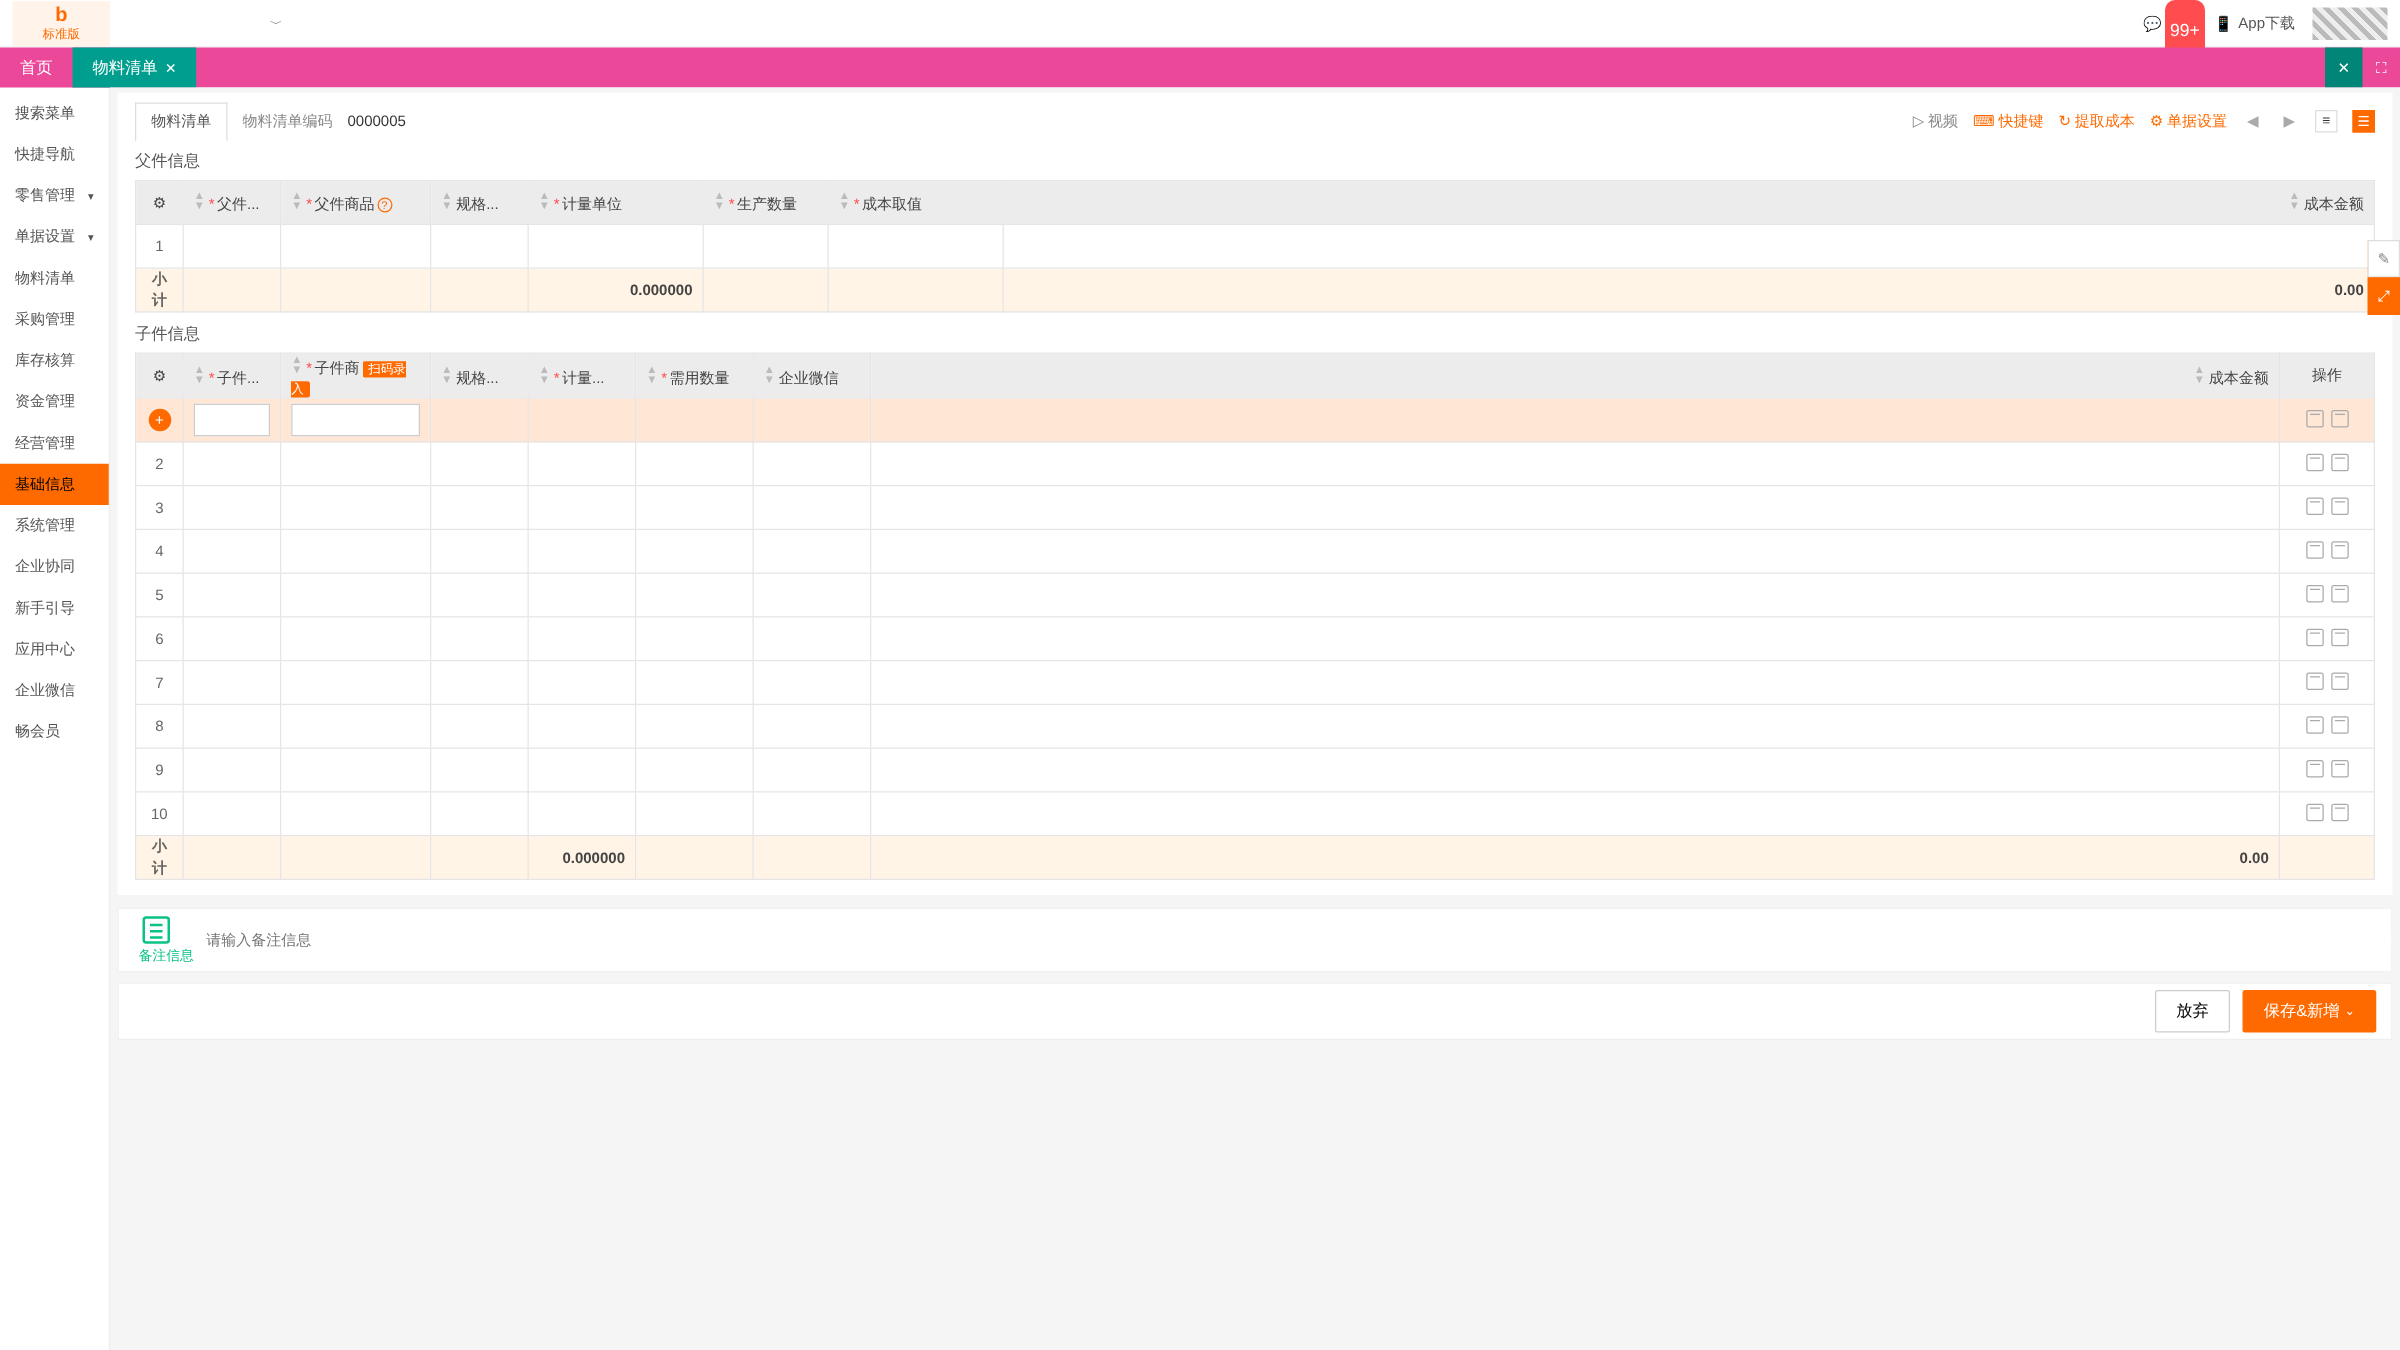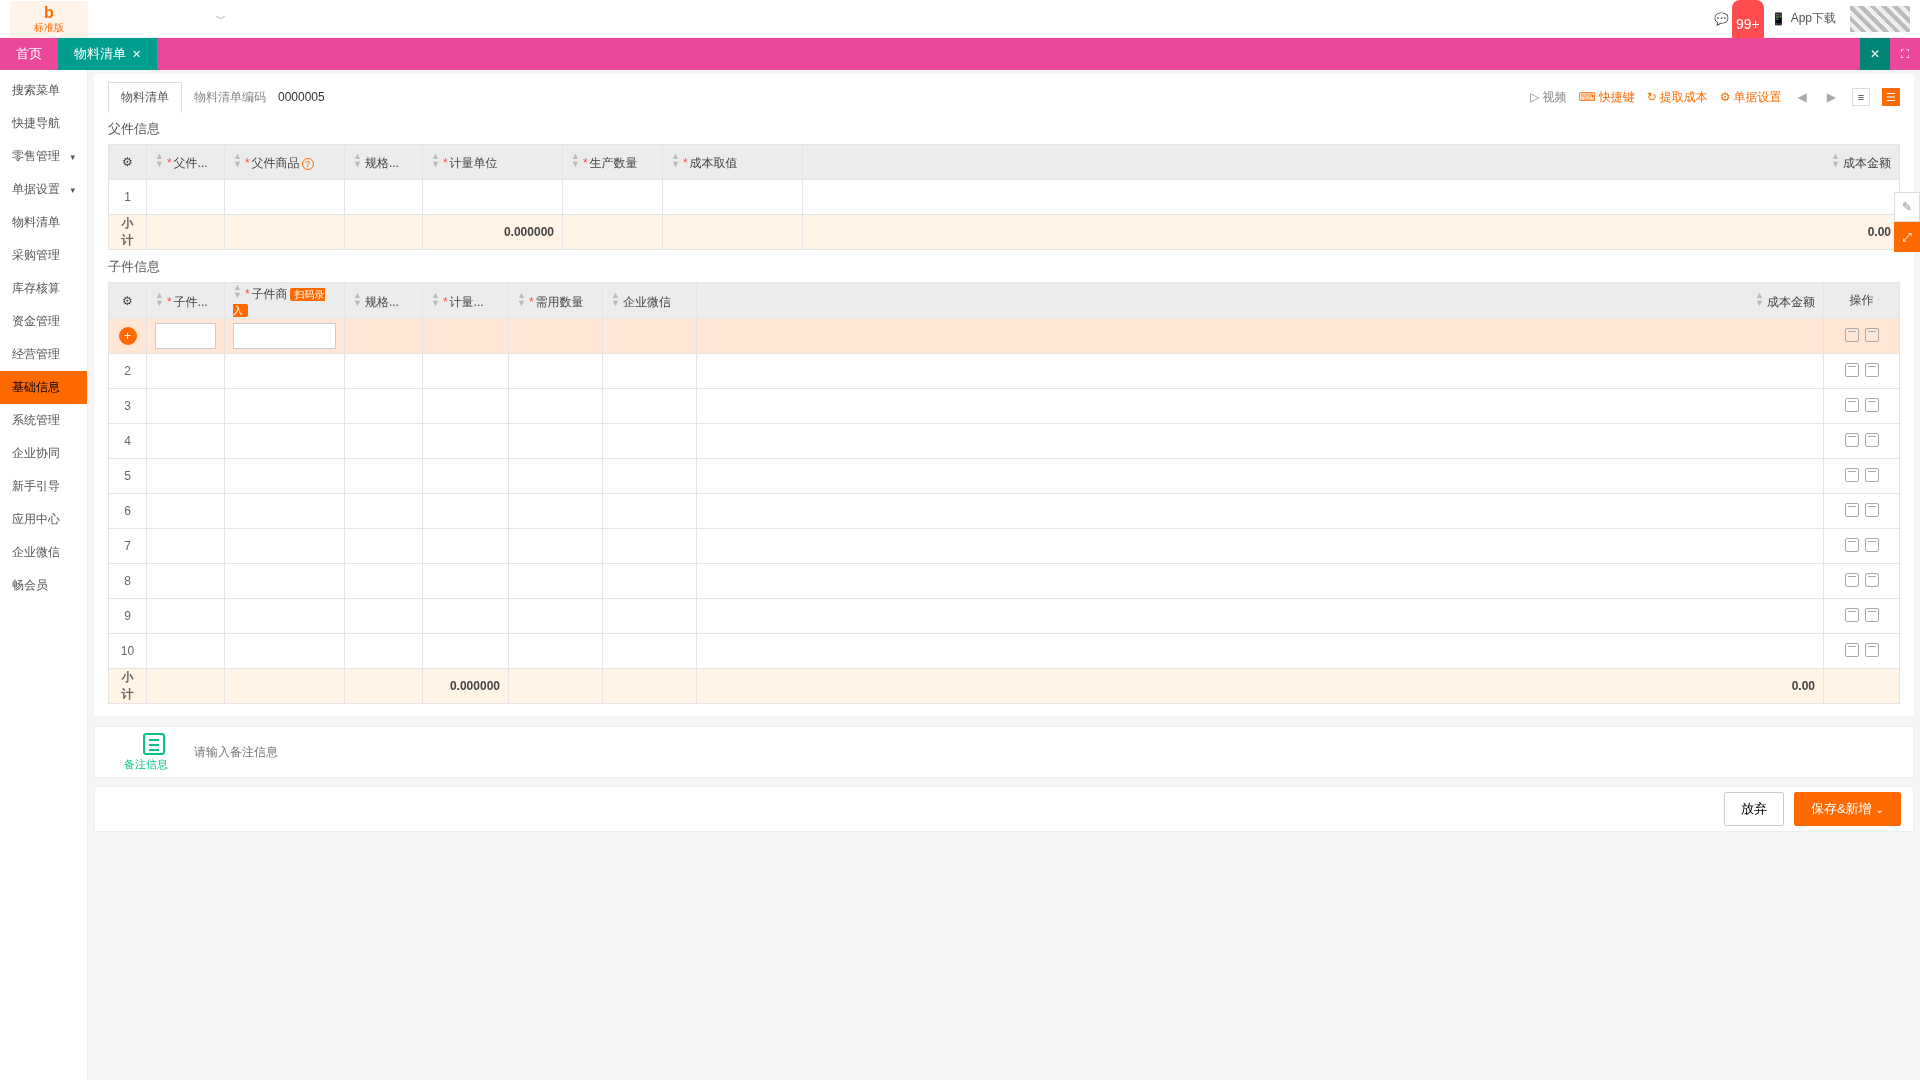--- a/index.html
+++ b/index.html
@@ -73,21 +73,21 @@
 
 .tbl .add-row td { background: #ffe6d5; }
 .add-btn { width: 18px; height: 18px; background: #ff6a00; color: #fff; border-radius: 50%; display: inline-flex; align-items: center; justify-content: center; font-size: 12px; cursor: pointer; }
 .cell-input { width: 100%; height: 26px; border: 1px solid #ccc; background: #fff; padding: 0 4px; outline: none; }
 .op-cell { text-align: center; }
 .op-ic { display: inline-block; width: 14px; height: 14px; border: 1px solid #aaa; margin: 0 3px; border-radius: 2px; cursor: pointer; position: relative; }
 .op-ic::before { content: ""; position: absolute; inset: 2px; border-top: 1px solid #aaa; }
 
 
 .remark-bar { margin-top: 10px; background: #fff; border: 1px solid #eee; display: flex; align-items: center; height: 52px; }
-.remark-ic-box { width: 60px; text-align: left; color: #09c284; font-size: 11px; margin-left: 29px; }
+.remark-ic-box { width: 60px; text-align: right; color: #09c284; font-size: 11px; }
 .remark-ic-box .ic { width: 22px; height: 22px; border: 2px solid #09c284; border-radius: 3px; margin: 0 auto 2px; position: relative; }
 .remark-ic-box .ic::before { content: ""; position: absolute; left: 4px; right: 4px; top: 4px; height: 2px; background: #09c284; box-shadow: 0 5px 0 #09c284, 0 10px 0 #09c284; }
 .remark-input { flex: 1; border: none; outline: none; font-size: 12px; color: #888; padding: 0 10px; }
 
 .footer-bar { margin-top: 8px; background: #fff; border: 1px solid #eee; height: 46px; display: flex; align-items: center; justify-content: flex-end; padding: 0 12px; gap: 10px; }
 .btn-outline { background: #fff; border: 1px solid #ccc; padding: 7px 16px; font-size: 13px; cursor: pointer; border-radius: 2px; }
 .btn-primary { background: #ff6a00; color: #fff; border: 1px solid #ff6a00; padding: 7px 16px; font-size: 13px; cursor: pointer; border-radius: 2px; display: flex; align-items: center; gap: 4px; }
 
 
 .float-rail { position: fixed; right: 0; top: 192px; display: flex; flex-direction: column; }

